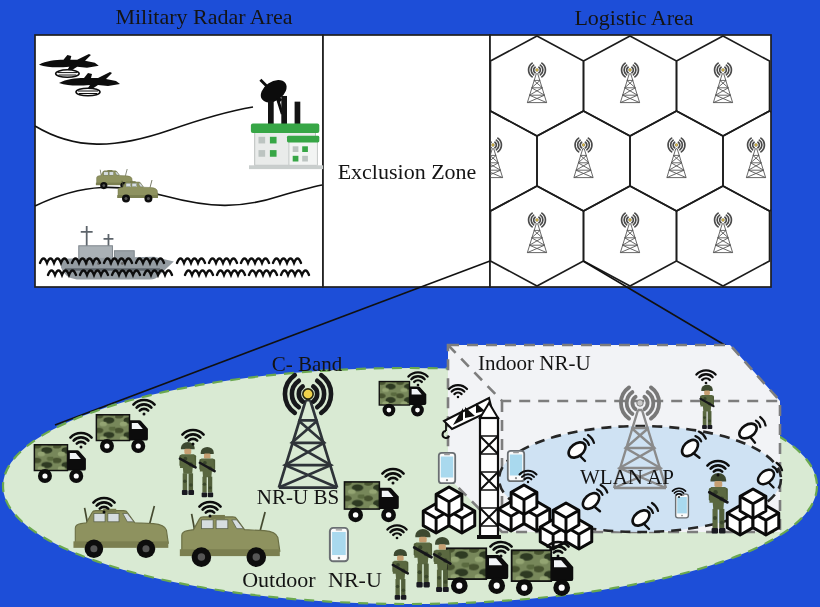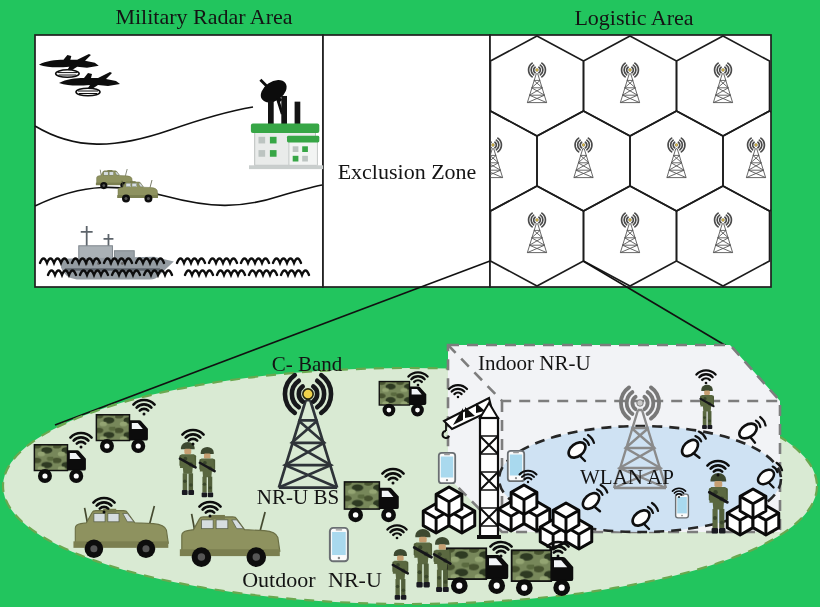--- a/index.html
+++ b/index.html
@@ -1,16 +1,16 @@
 <!DOCTYPE html>
 <html><head>
 <meta charset="utf-8">
 <style>
   html,body{margin:0;padding:0;background:#fff;}
-  .canvas{position:relative;width:820px;height:607px;background:#22c55e;overflow:hidden;
+  .canvas{position:relative;width:820px;height:607px;background:#1d4ed8;overflow:hidden;
           font-family:"Liberation Serif", serif;}
   svg text{font-family:"Liberation Serif", serif;fill:#141414;}
   .t-title{font-size:22px;}
   .t-label{font-size:21px;}
   .t-wide{word-spacing:7px;}
 </style>
 </head>
 <body>
 
 <div class="canvas">

